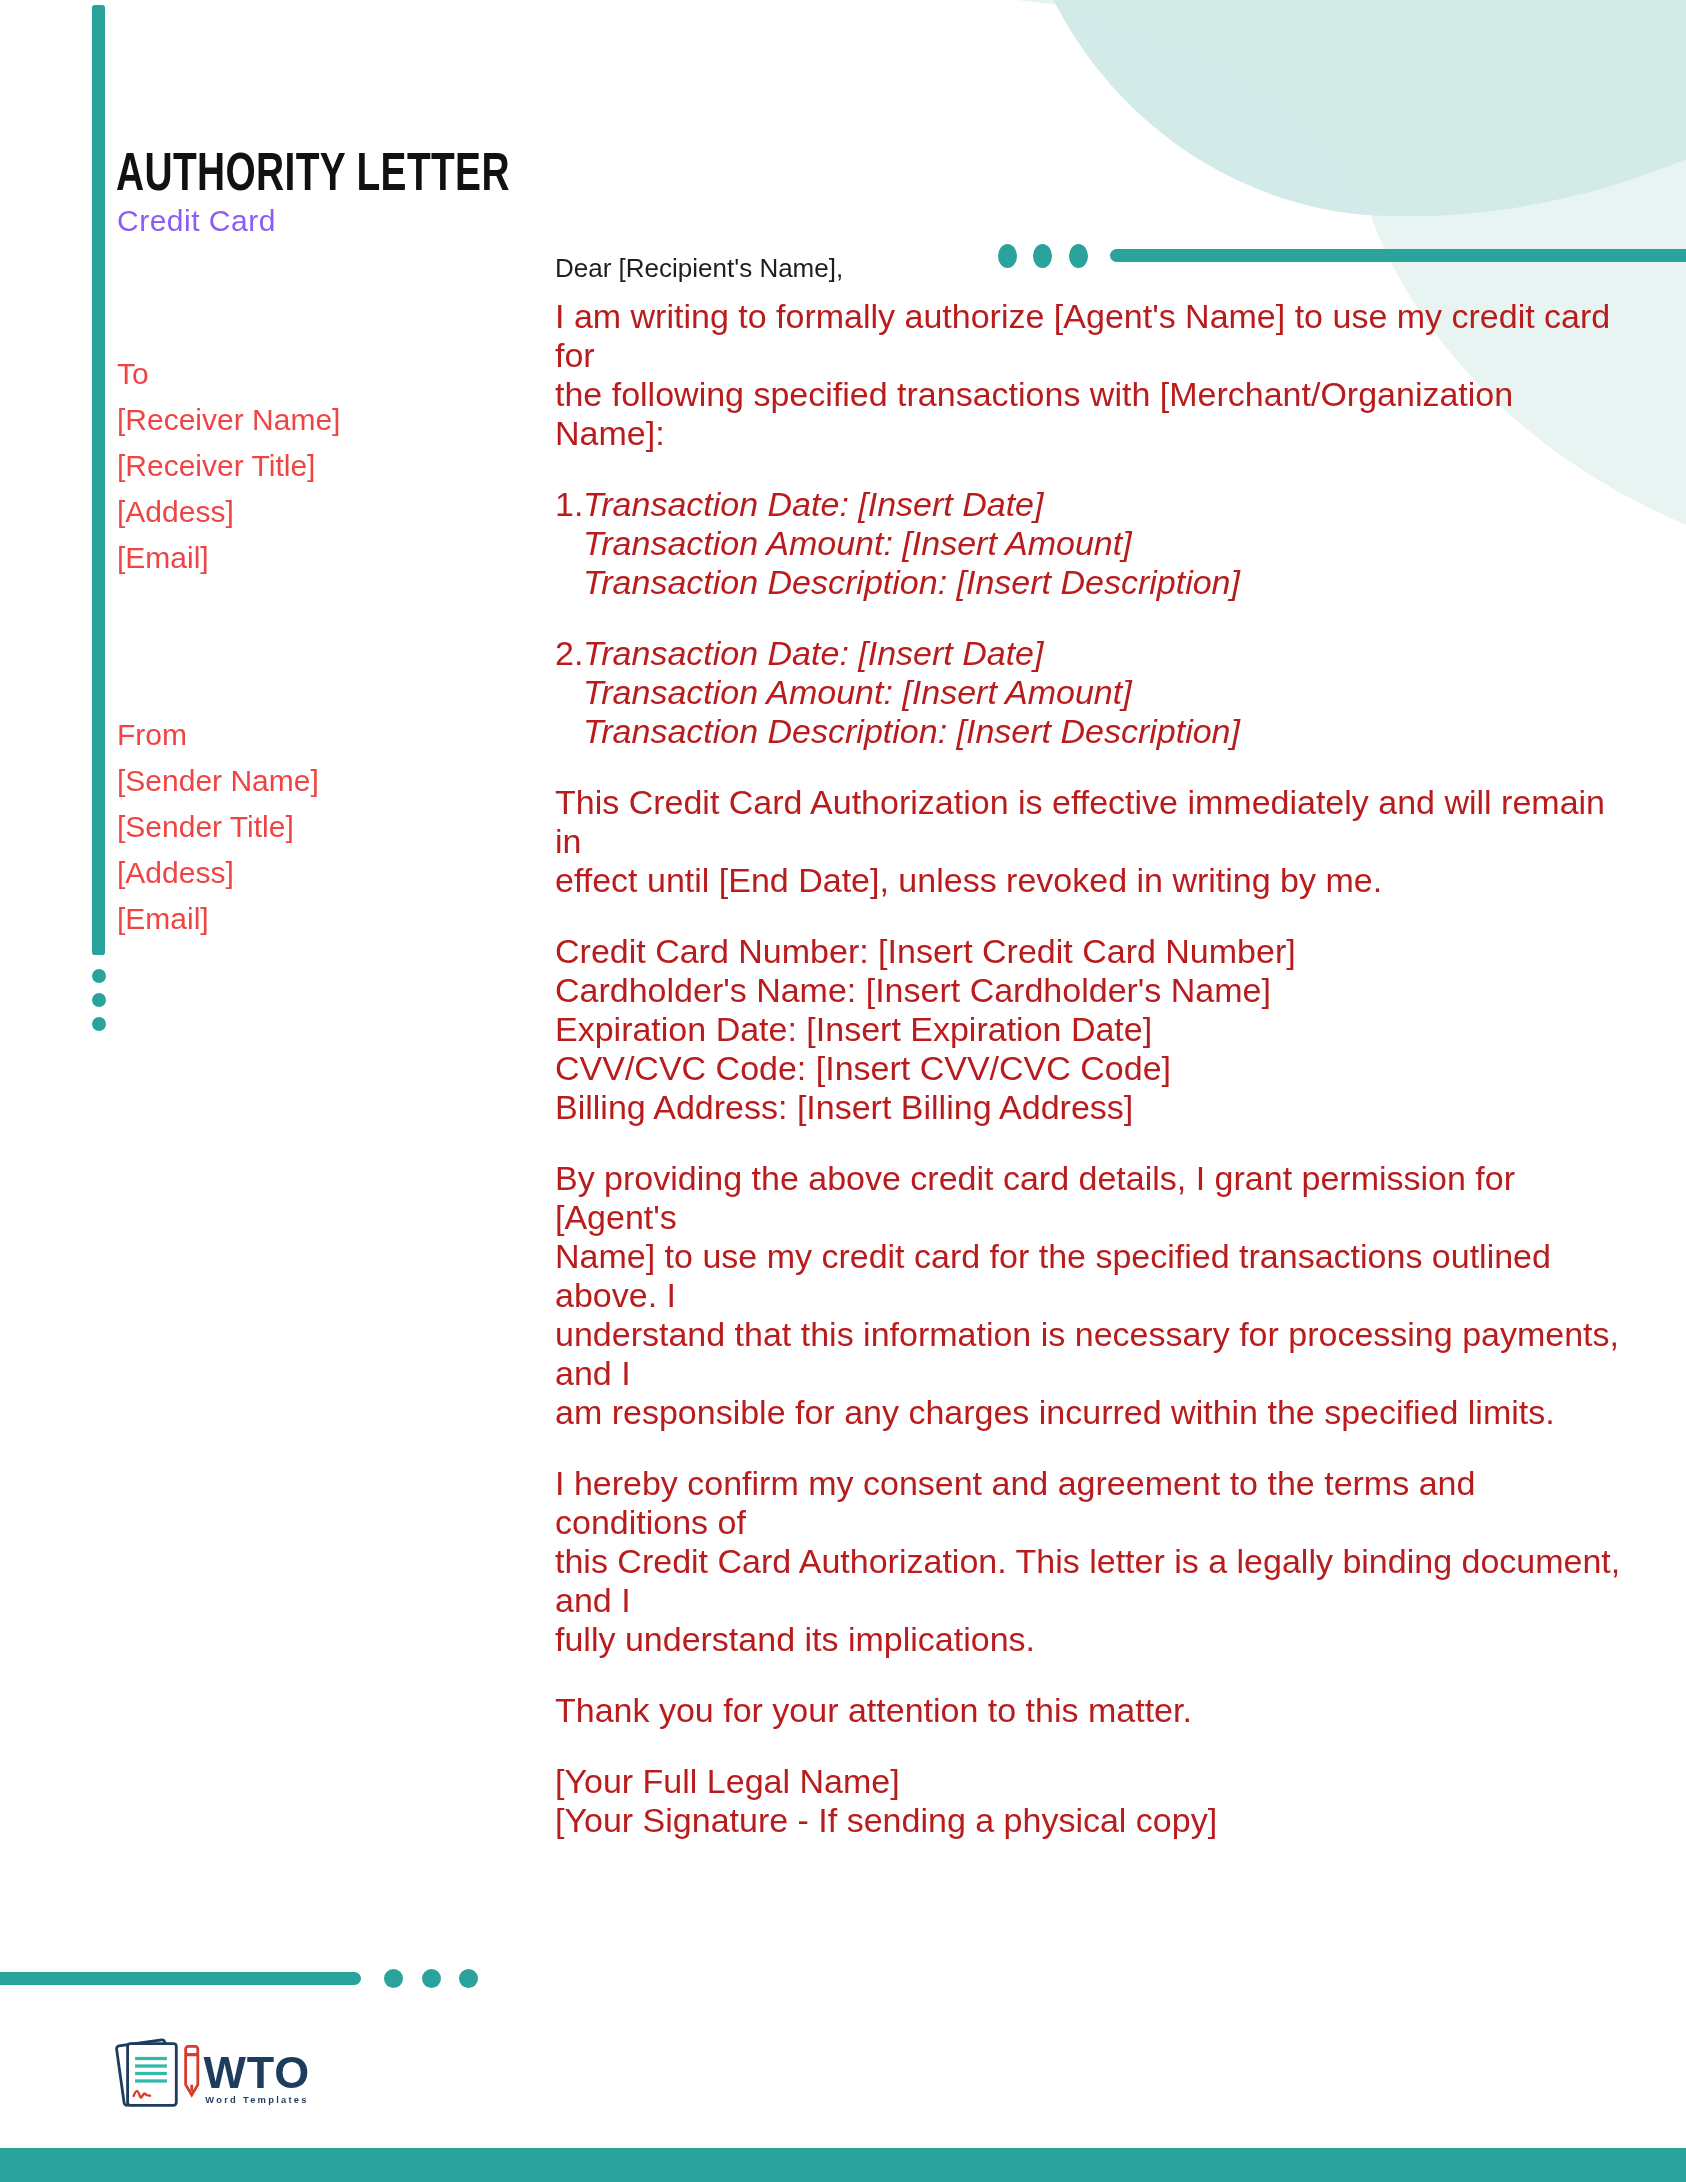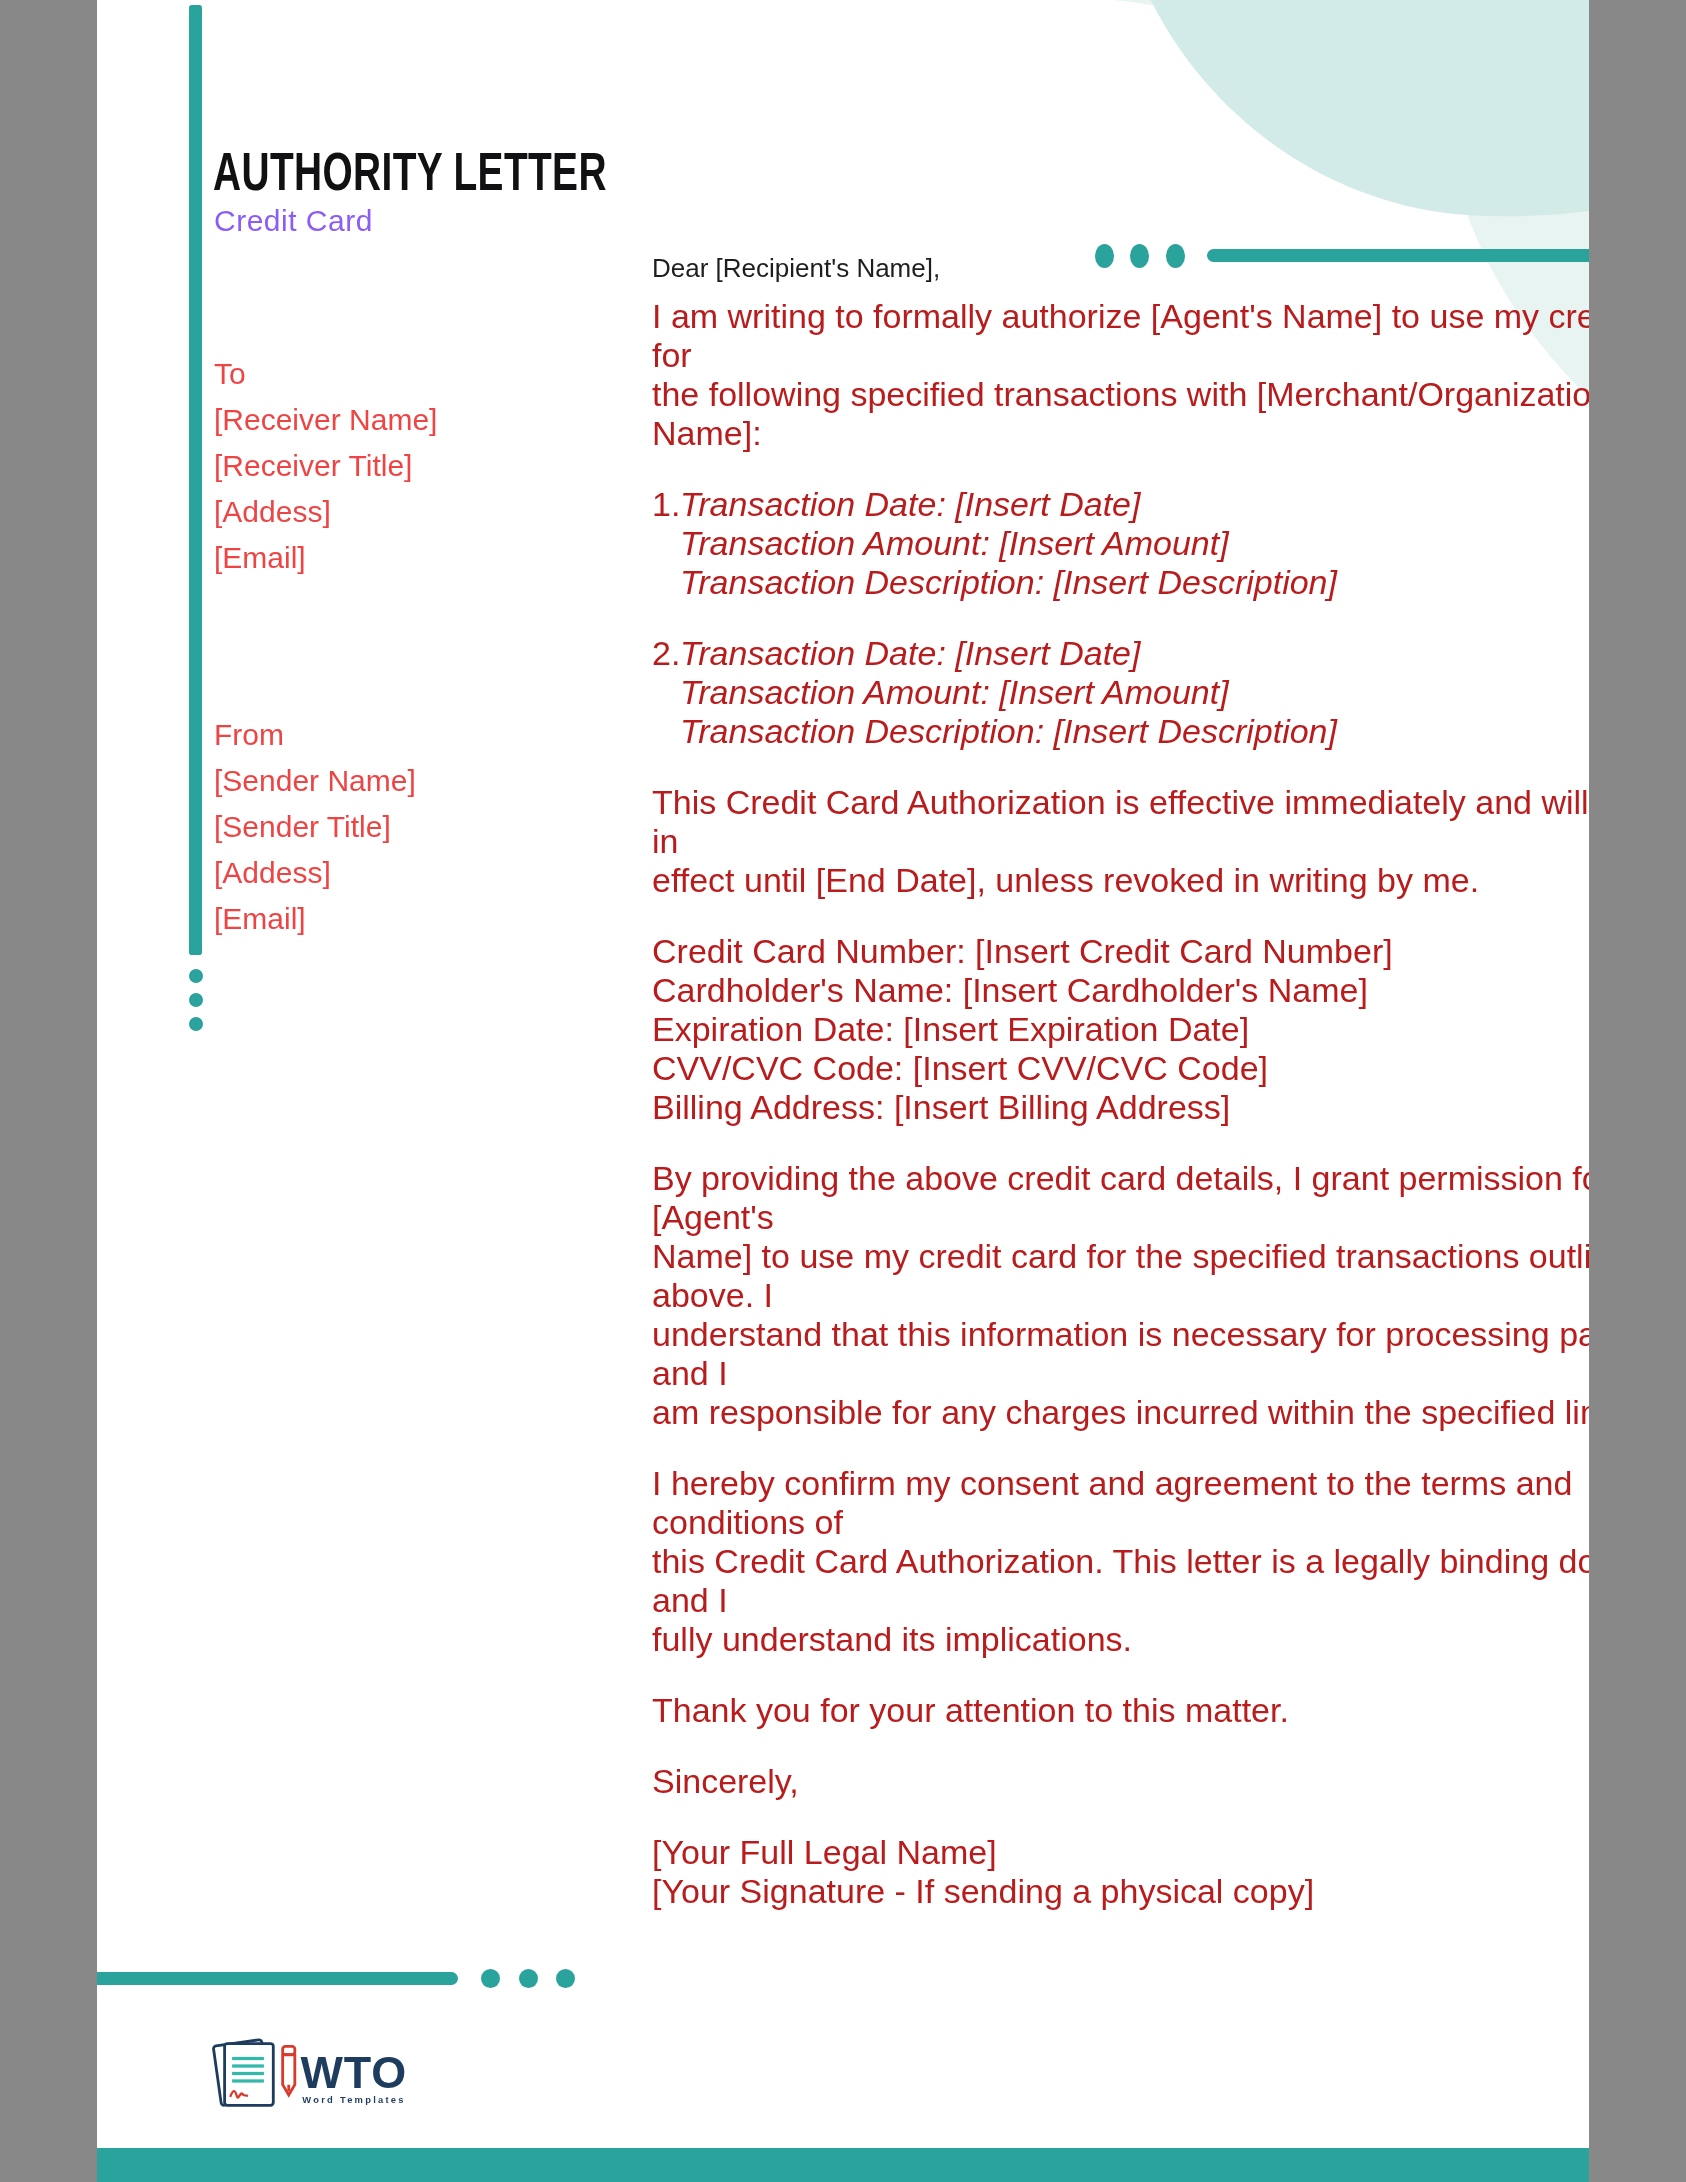--- a/index.html
+++ b/index.html
@@ -1,17 +1,17 @@
 <!DOCTYPE html>
 <html style="--accent: #29A39B; --deco-light: #E8F4F2; --deco-mid: #CFE9E6; --text: #1E1E20; --logo-navy: #1D3C5E; --logo-red: #D63B2E; --logo-teal: #35B8AC;font-size:15px"><head>
 <meta charset="utf-8">
 <style>
   html,body { margin:0; padding:0; background:#888; }
   .page {
-    position:relative; width:1492px; height:2182px; background:#ffffff;
+    position:relative; width:1686px; height:2182px; background:#ffffff;
     overflow:hidden; font-family:"Liberation Sans", sans-serif; color:#1e1e20;
     margin:0 auto;
   }
   
   .deco-tr { position:absolute; top:0; left:974px; width:712px; height:656px; }
   
   .accent-bar {
     position:absolute; left:92px; top:4.7px; width:13px; height:950px;
     background:var(--accent); border-radius:2.8px;
   }
@@ -139,21 +139,20 @@
 understand that this information is necessary for processing payments, and I
 am responsible for any charges incurred within the specified limits.</p>
 
     <p>I hereby confirm my consent and agreement to the terms and conditions of
 this Credit Card Authorization. This letter is a legally binding document, and I
 fully understand its implications.</p>
 
 
     <p>Thank you for your attention to this matter.</p>
 
-    <p>Sincerely,</p>
 
     <p>[Your Full Legal Name]
 [Your Signature - If sending a physical copy]</p>
   </div>
 
   <div class="rule-bottom"></div>
   <span class="bdot" style="left:384px"></span>
   <span class="bdot" style="left:422px"></span>
   <span class="bdot" style="left:459px"></span>
 

